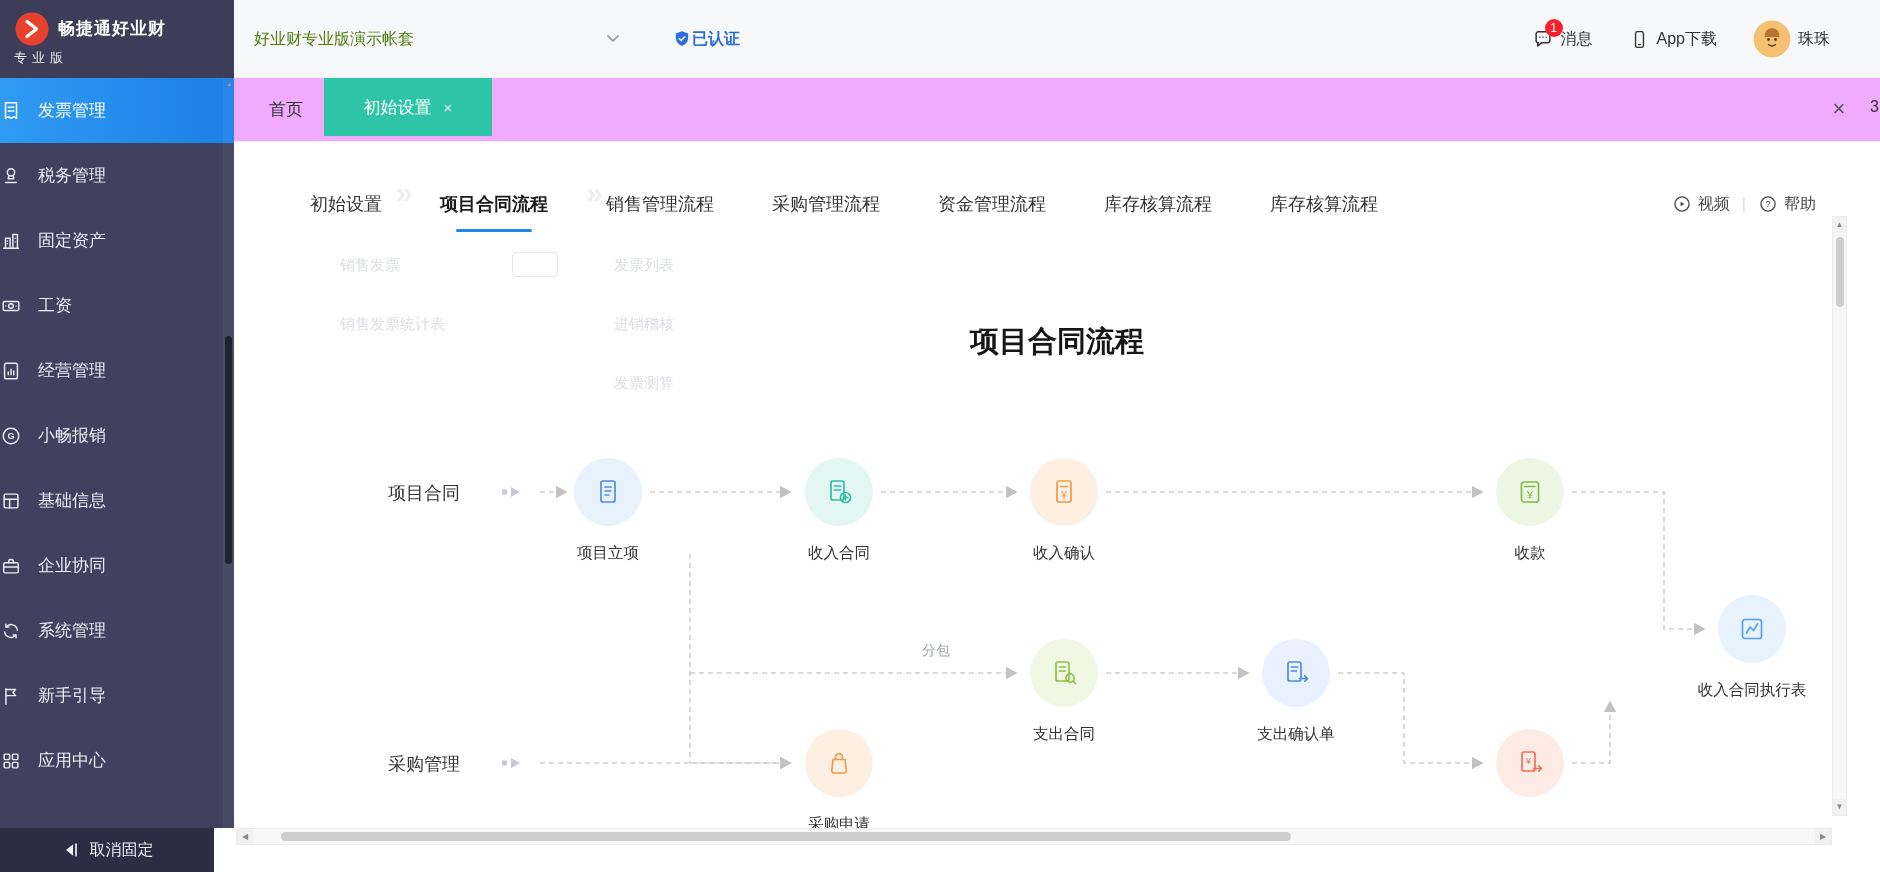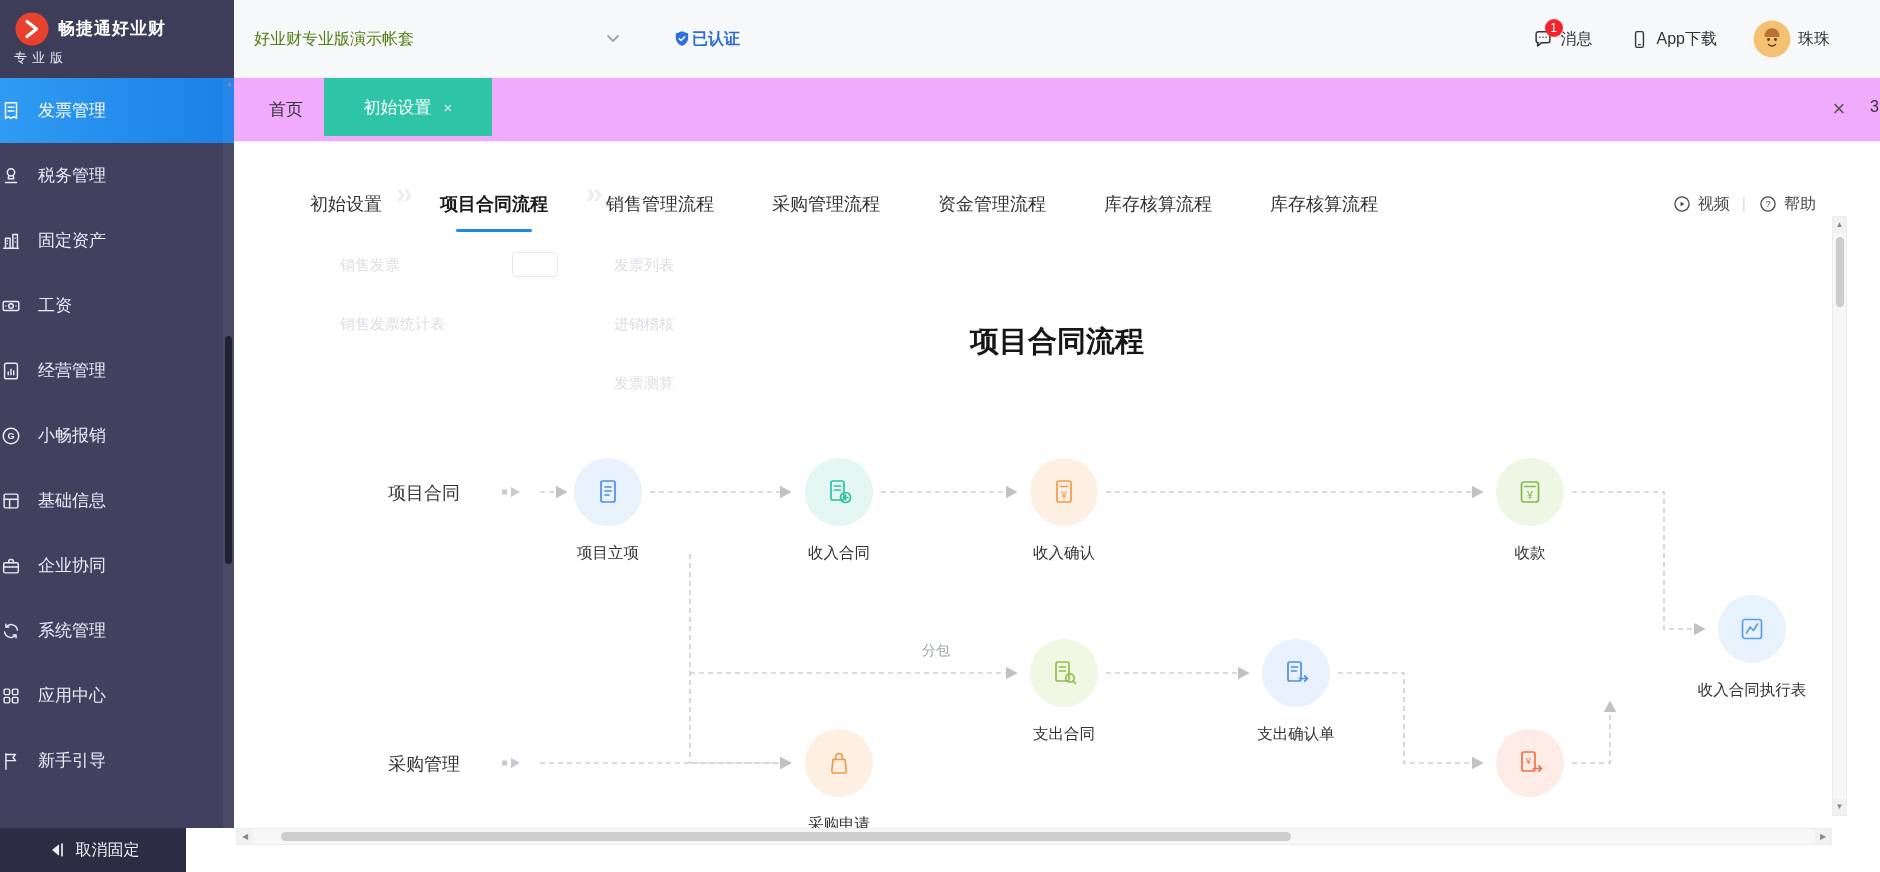--- a/index.html
+++ b/index.html
@@ -21,21 +21,21 @@
   .hdr-item{display:flex;align-items:center;gap:7px;font-size:16px;color:#333;cursor:pointer;position:relative}
   .badge{position:absolute;top:-9px;left:13px;min-width:18px;height:18px;border-radius:9px;background:#f5222d;
         color:#fff;font-size:12px;line-height:18px;text-align:center;padding:0 4px}
 
   
   .sidebar{position:absolute;left:0;top:78px;width:234px;height:750px;background:#41415f}
   .sb-item{height:65px;display:flex;align-items:center;gap:16px;font-size:17px;color:#e9ebf5;cursor:pointer}
   .sb-item.active{background:linear-gradient(90deg,#2f9bf2,#1b80e8);color:#fff}
   .sb-track{position:absolute;right:0;top:0;width:11px;height:750px;background:rgba(255,255,255,.05)}
   .sb-thumb{position:absolute;right:2px;top:258px;width:7px;height:228px;background:#21212f;border-radius:4px}
-  .unpin{position:absolute;left:0;bottom:0;width:186px;height:44px;background:#2c2c45;color:#f0f0f6;
+  .unpin{position:absolute;left:0;bottom:0;width:214px;height:44px;background:#2c2c45;color:#f0f0f6;
         display:flex;align-items:center;justify-content:center;gap:9px;font-size:16px;cursor:pointer}
 
   
   .tabbar{position:absolute;left:234px;top:78px;width:1820px;height:64px;background:#f0abfc;border-bottom:1px solid #eef0f2}
   .tab-home{position:absolute;left:14px;top:0;width:76px;height:64px;line-height:64px;text-align:center;font-size:17px;color:#333;cursor:pointer}
   .tab-active{position:absolute;left:90px;top:0;width:168px;height:58px;background:#2ec5a6;color:#fff;
         display:flex;align-items:center;justify-content:center;gap:12px;font-size:17px;cursor:pointer}
   .tab-active .x{font-size:15px;opacity:.95}
   .tabbar-close{position:absolute;left:1588px;top:0;width:34px;height:64px;line-height:62px;text-align:center;
         font-size:22px;color:#555;cursor:pointer}
@@ -191,33 +191,33 @@
     </div>
     <div class="sb-item">
       <svg class="icn" width="22" height="22" viewBox="0 0 24 24">
         <path d="M19 11a7 7 0 0 0-12.2-3.5M5 13a7 7 0 0 0 12.2 3.5"></path>
           <path d="M6.5 4.6v3.1h3.1M17.5 19.4v-3.1h-3.1"></path>
       </svg>
       <span>系统管理</span>
     </div>
     <div class="sb-item">
       <svg class="icn" width="22" height="22" viewBox="0 0 24 24">
+        <path d="M6.5 21V4"></path>
+          <path d="M6.5 4.8h10.5l-2.8 3.4 2.8 3.4H6.5"></path>
+      </svg>
+      <span>新手引导</span>
+    </div>
+    <div class="sb-item">
+      <svg class="icn" width="22" height="22" viewBox="0 0 24 24">
         <rect x="4.5" y="4.5" width="6" height="6" rx="1.2"></rect>
           <rect x="13.5" y="4.5" width="6" height="6" rx="1.2"></rect>
         <rect x="4.5" y="13.5" width="6" height="6" rx="1.2"></rect>
           <rect x="13.5" y="13.5" width="6" height="6" rx="1.2"></rect>
       </svg>
       <span>应用中心</span>
-    </div>
-    <div class="sb-item">
-      <svg class="icn" width="22" height="22" viewBox="0 0 24 24">
-        <path d="M6.5 21V4"></path>
-          <path d="M6.5 4.8h10.5l-2.8 3.4 2.8 3.4H6.5"></path>
-      </svg>
-      <span>新手引导</span>
     </div>
 
     <div class="sb-track">
       <div class="abs" style="right:1px;top:2px;font-size:7px;color:#8f8fa8">▲</div>
       <div class="sb-thumb"></div>
     </div>
   </aside>
 
   <div class="unpin">
     <svg width="20" height="20" viewBox="0 0 24 24">

